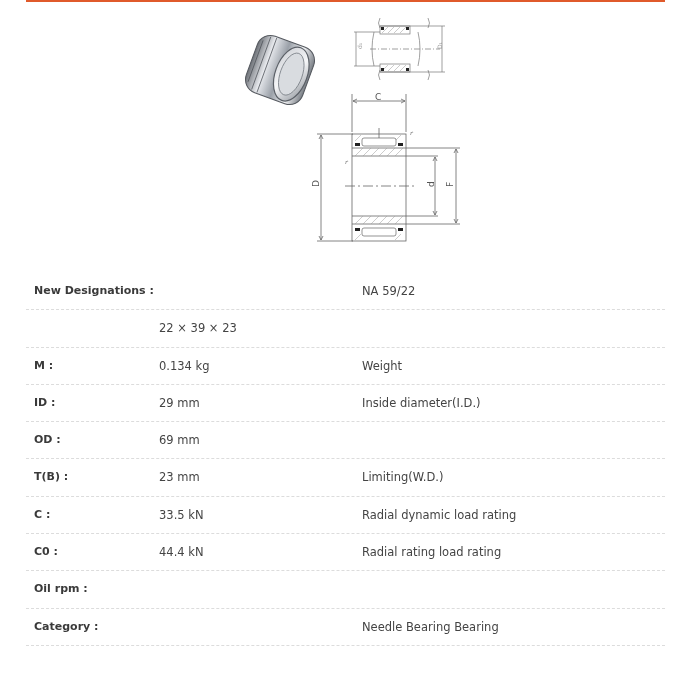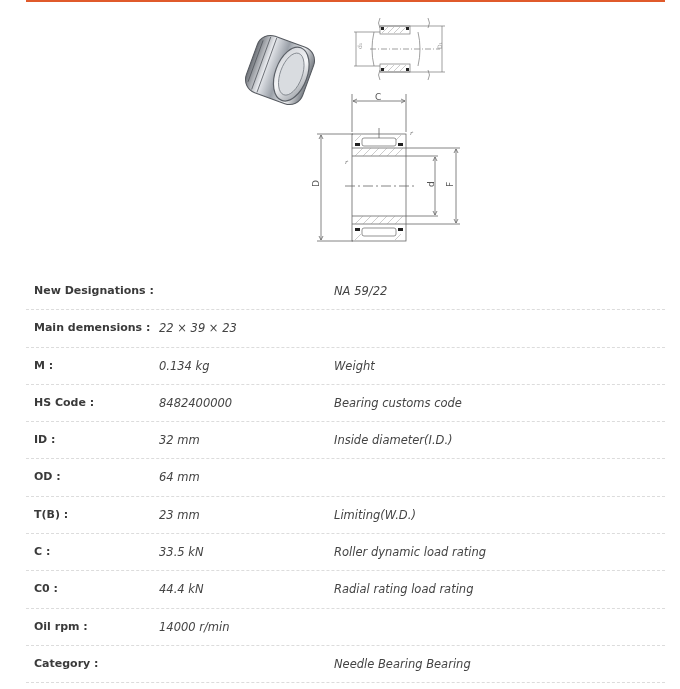--- a/index.html
+++ b/index.html
@@ -8,22 +8,22 @@
   .top-bar { position: absolute; left: 26px; top: 0; width: 639px; height: 2px; background: #e05a2b; }
   .figure { position: absolute; }
   .photo { left: 240px; top: 28px; width: 80px; height: 84px; }
   .install { left: 350px; top: 14px; width: 100px; height: 70px; }
   .section { left: 305px; top: 88px; width: 160px; height: 158px; }
   .spec-table { position: absolute; left: 26px; top: 273px; width: 639px; }
   .row { position: relative; height: 37.3px; border-bottom: 1px dashed #dcdcdc; font-size: 11.5px; }
   .row:last-child { border-bottom: 1px dashed #dcdcdc; }
   .cell { position: absolute; top: 0; line-height: 36px; white-space: nowrap; }
   .label { left: 8px; font-weight: bold; color: #3a3a3a; font-size: 11px; }
-  .value { left: 133px; color: #444; font-style: italic; }
-  .desc { left: 308px; color: #444; font-style: italic; }
+  .value { left: 133px; color: #444; }
+  .desc { left: 336px; color: #444; }
 </style>
 </head>
 <body>
 
 <div class="top-bar"></div>
 
 <div class="figure photo">
   <svg width="80" height="84" viewBox="0 0 80 84">
     <defs>
       <linearGradient id="metal" x1="0" y1="0" x2="1" y2="0">
@@ -154,59 +154,52 @@
   </svg>
 </div>
 
 <div class="spec-table">
   <div class="row">
     <span class="cell label">New Designations :</span>
     <span class="cell value"></span>
     <span class="cell desc">NA 59/22</span>
   </div>
   <div class="row">
-    <span class="cell label">Main demensions :</span>
     <span class="cell value">22 × 39 × 23</span>
   </div>
   <div class="row">
     <span class="cell label">M :</span>
     <span class="cell value">0.134 kg</span>
     <span class="cell desc">Weight</span>
   </div>
   <div class="row">
-    <span class="cell label">HS Code :</span>
-    <span class="cell value">8482400000</span>
-    <span class="cell desc">Bearing customs code</span>
-  </div>
-  <div class="row">
     <span class="cell label">ID :</span>
-    <span class="cell value">32 mm</span>
+    <span class="cell value">29 mm</span>
     <span class="cell desc">Inside diameter(I.D.)</span>
   </div>
   <div class="row">
     <span class="cell label">OD :</span>
-    <span class="cell value">64 mm</span>
+    <span class="cell value">69 mm</span>
   </div>
   <div class="row">
     <span class="cell label">T(B) :</span>
     <span class="cell value">23 mm</span>
     <span class="cell desc">Limiting(W.D.)</span>
   </div>
   <div class="row">
     <span class="cell label">C :</span>
     <span class="cell value">33.5 kN</span>
-    <span class="cell desc">Roller dynamic load rating</span>
+    <span class="cell desc">Radial dynamic load rating</span>
   </div>
   <div class="row">
     <span class="cell label">C0 :</span>
     <span class="cell value">44.4 kN</span>
     <span class="cell desc">Radial rating load rating</span>
   </div>
   <div class="row">
     <span class="cell label">Oil rpm :</span>
-    <span class="cell value">14000 r/min</span>
   </div>
   <div class="row">
     <span class="cell label">Category :</span>
     <span class="cell value"></span>
     <span class="cell desc">Needle Bearing Bearing</span>
   </div>
 </div>
 
 </body></html>

